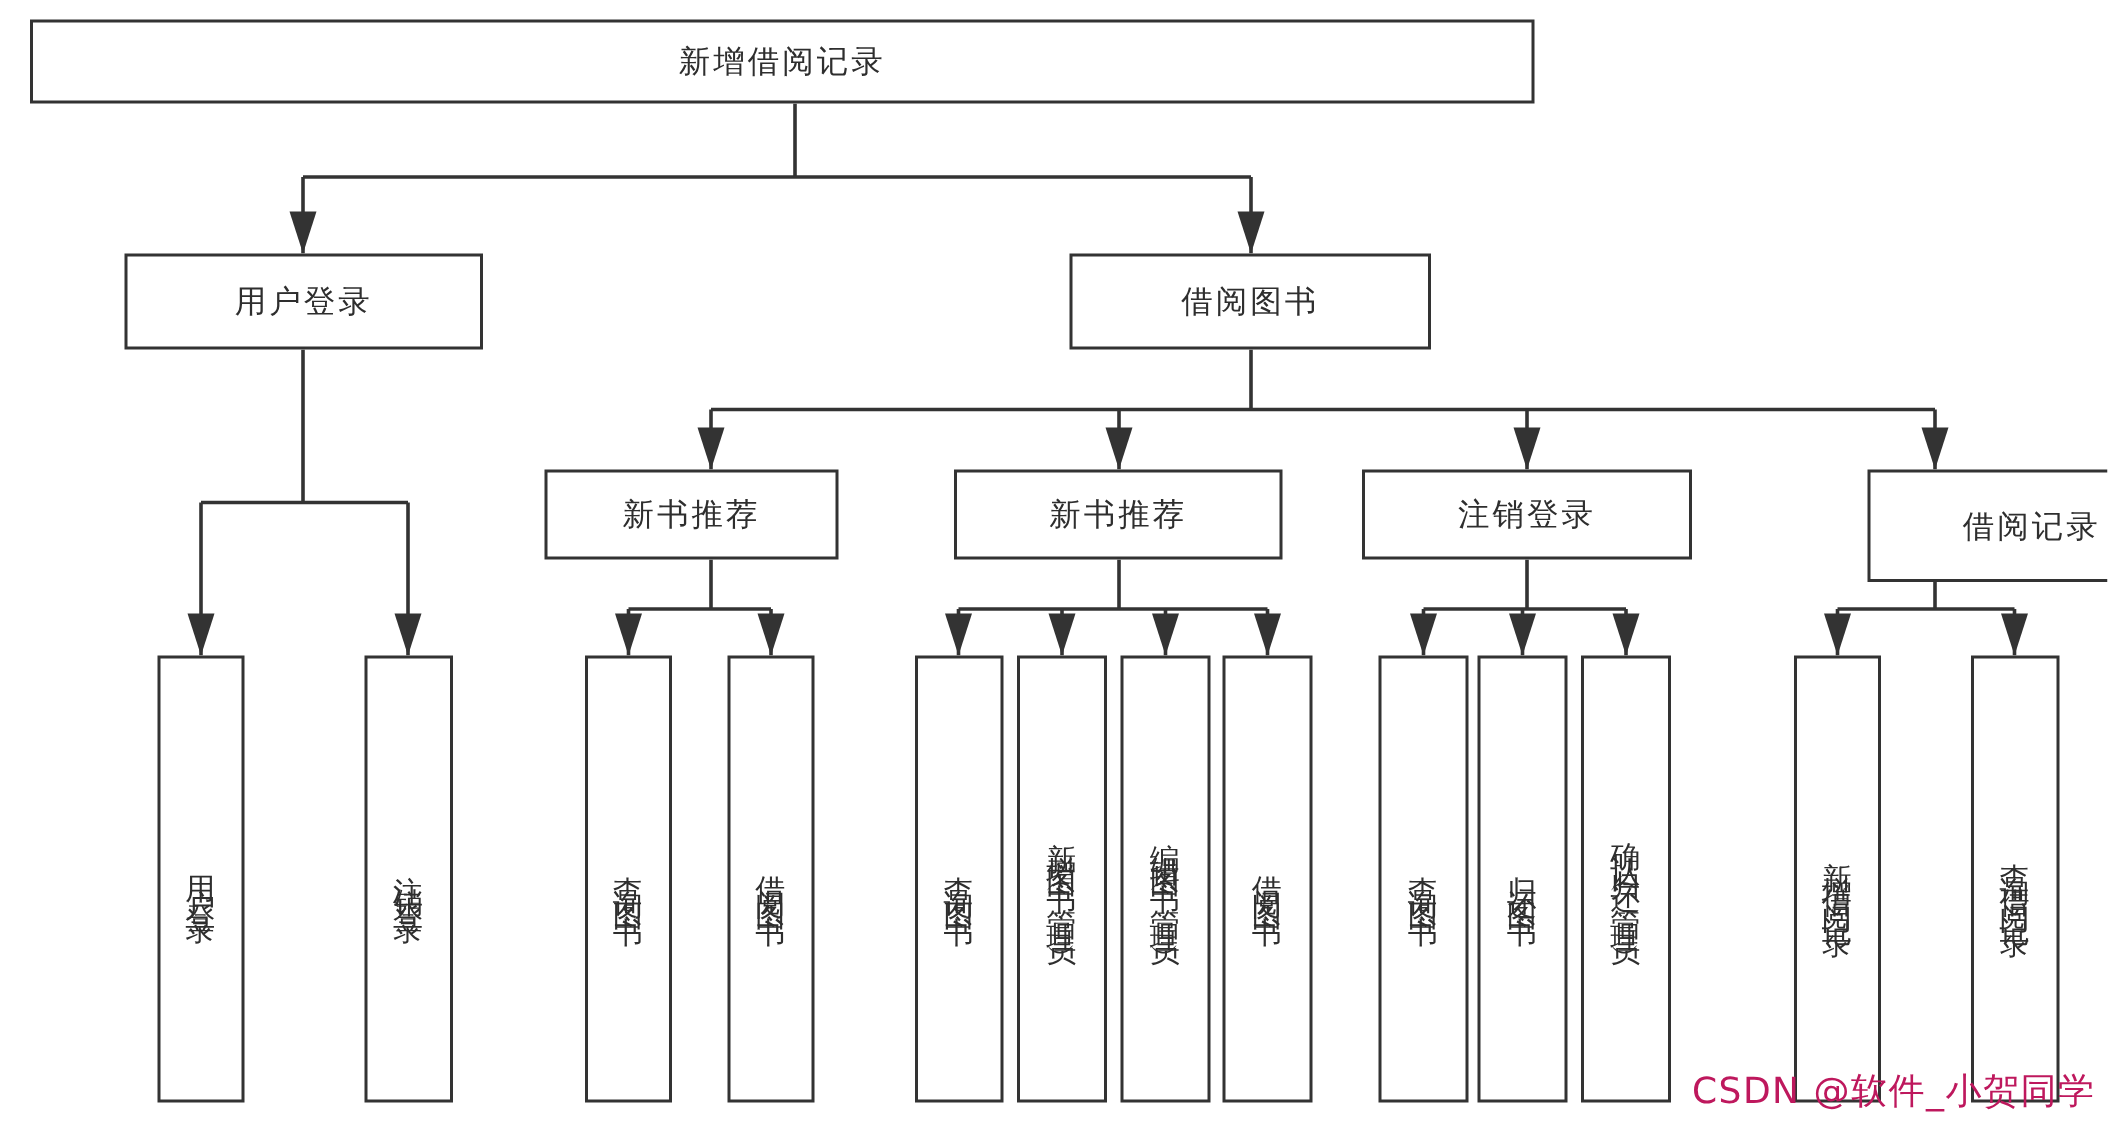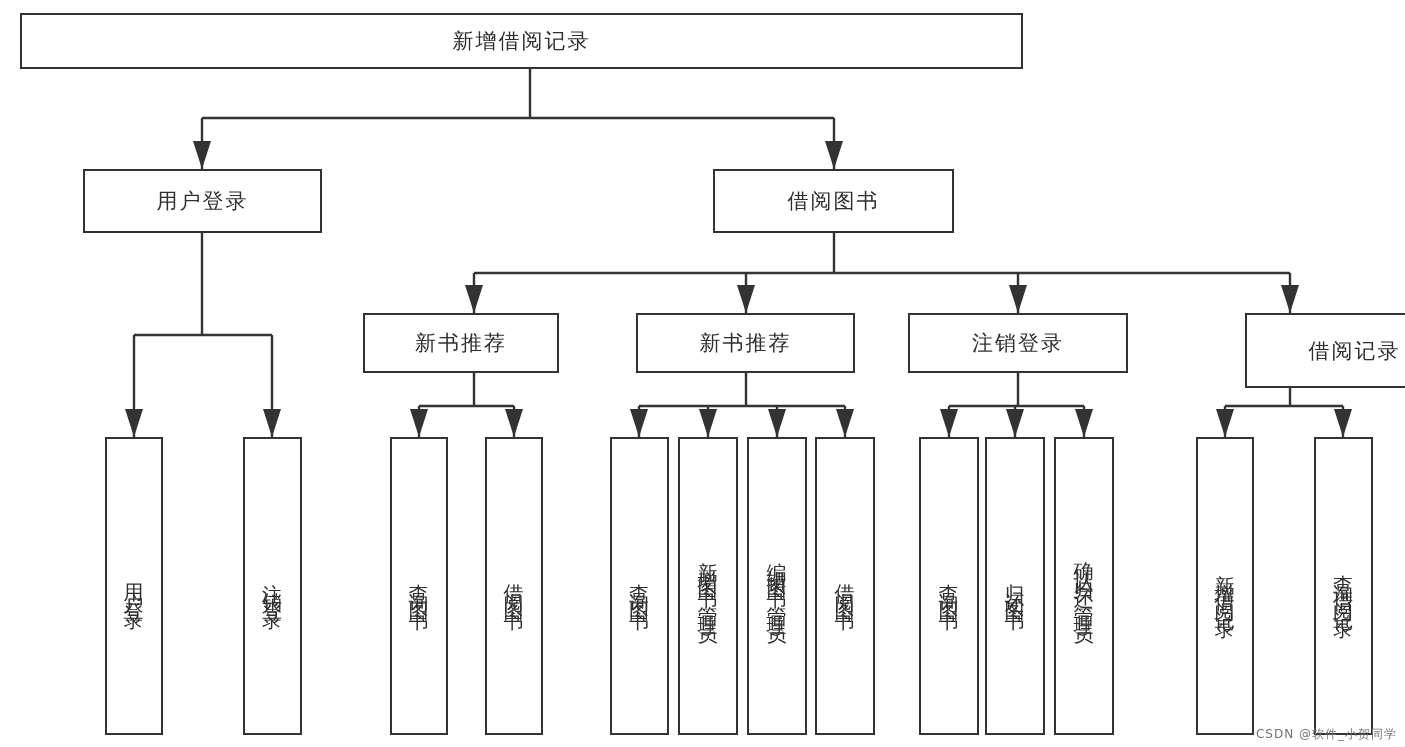--- a/index.html
+++ b/index.html
@@ -16,21 +16,21 @@
     display:flex; align-items:center; justify-content:center;
     color:#2e2e2e;
   }
   .hbox span { font-size:21px; letter-spacing:2px; white-space:nowrap; }
   .vbox span {
     writing-mode:vertical-rl; text-orientation:mixed;
     font-size:20px; letter-spacing:9px; line-height:1; white-space:nowrap;
   }
   .watermark {
     position:absolute; right:8px; bottom:4px;
-    color:#737373; font-size:12px; letter-spacing:1px; white-space:nowrap;
+    color:#be185d; font-size:24px; letter-spacing:1px; white-space:nowrap;
   }
 </style>
 </head>
 <body>
 
 <div class="stage">
 
   <svg class="connectors" viewBox="0 0 1405 747" xmlns="http://www.w3.org/2000/svg" aria-hidden="true">
 
     <path d="M530 69 V118"></path>

